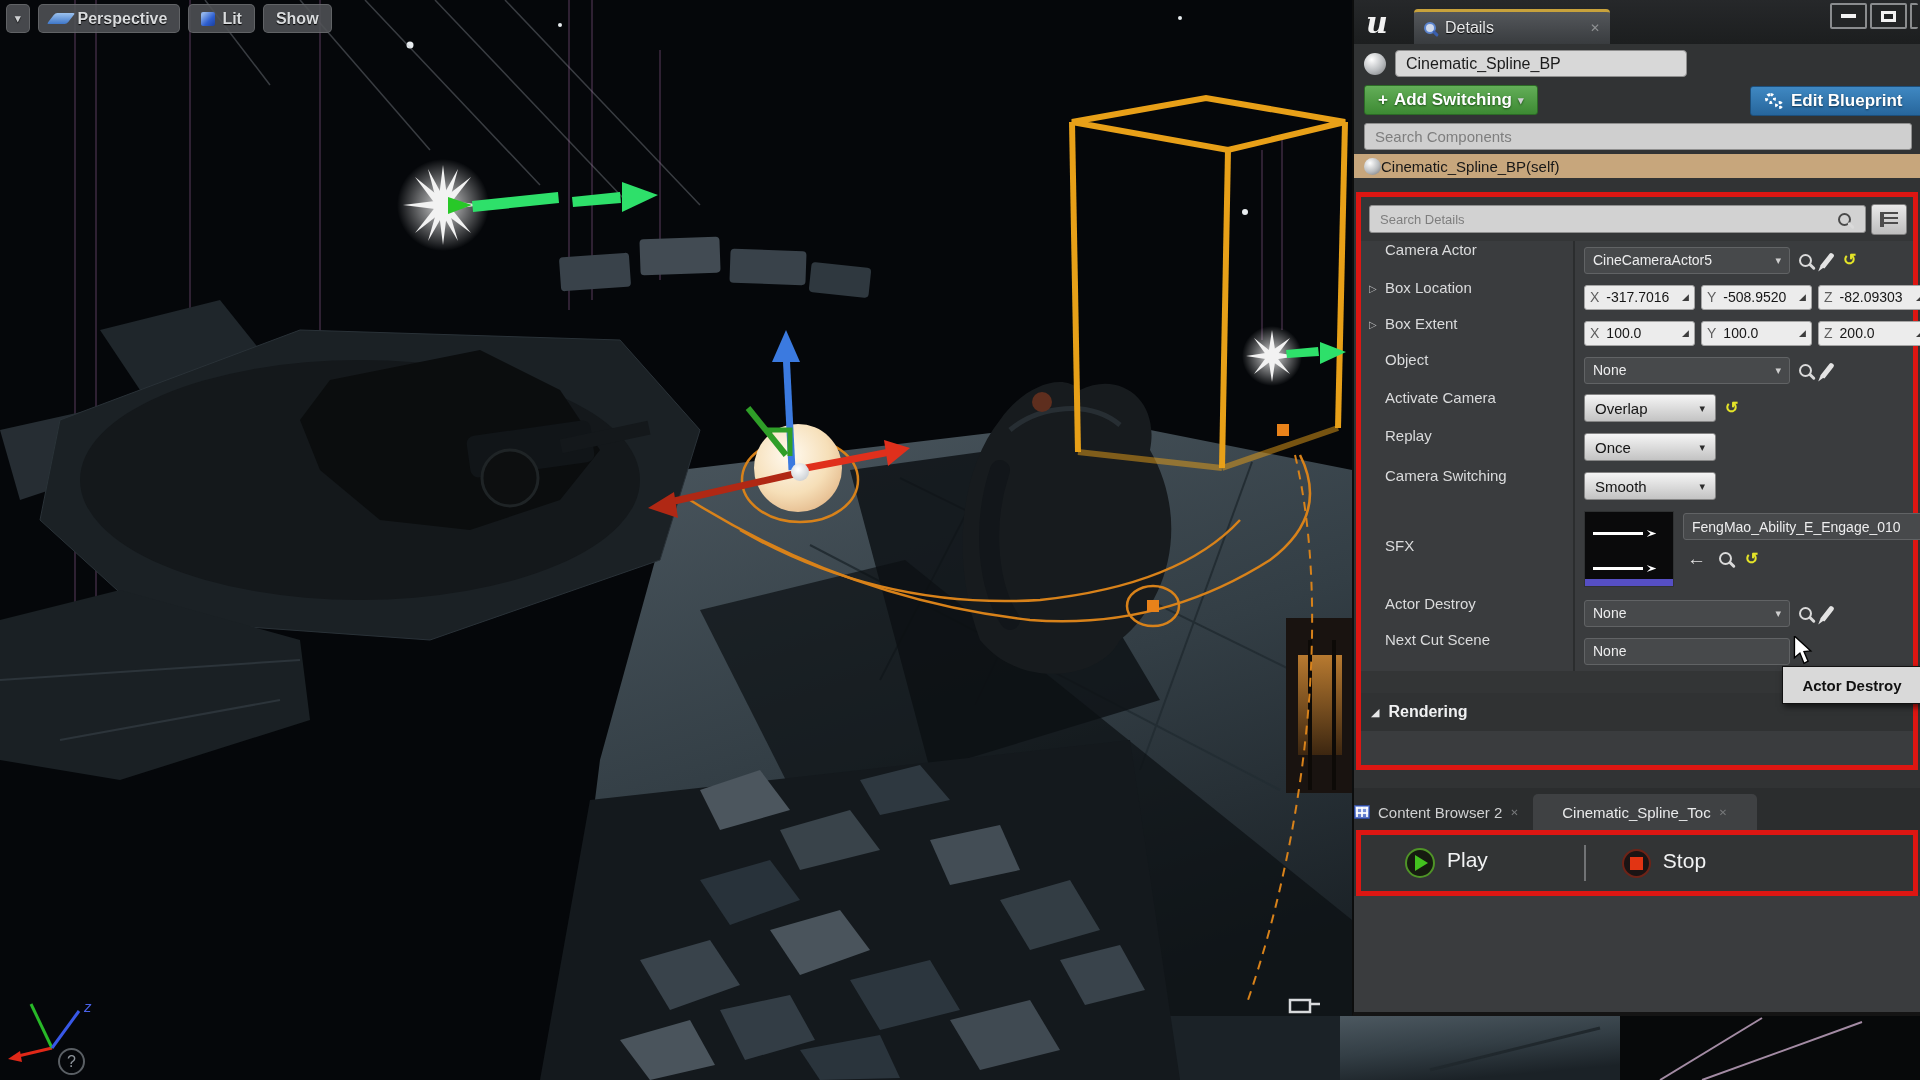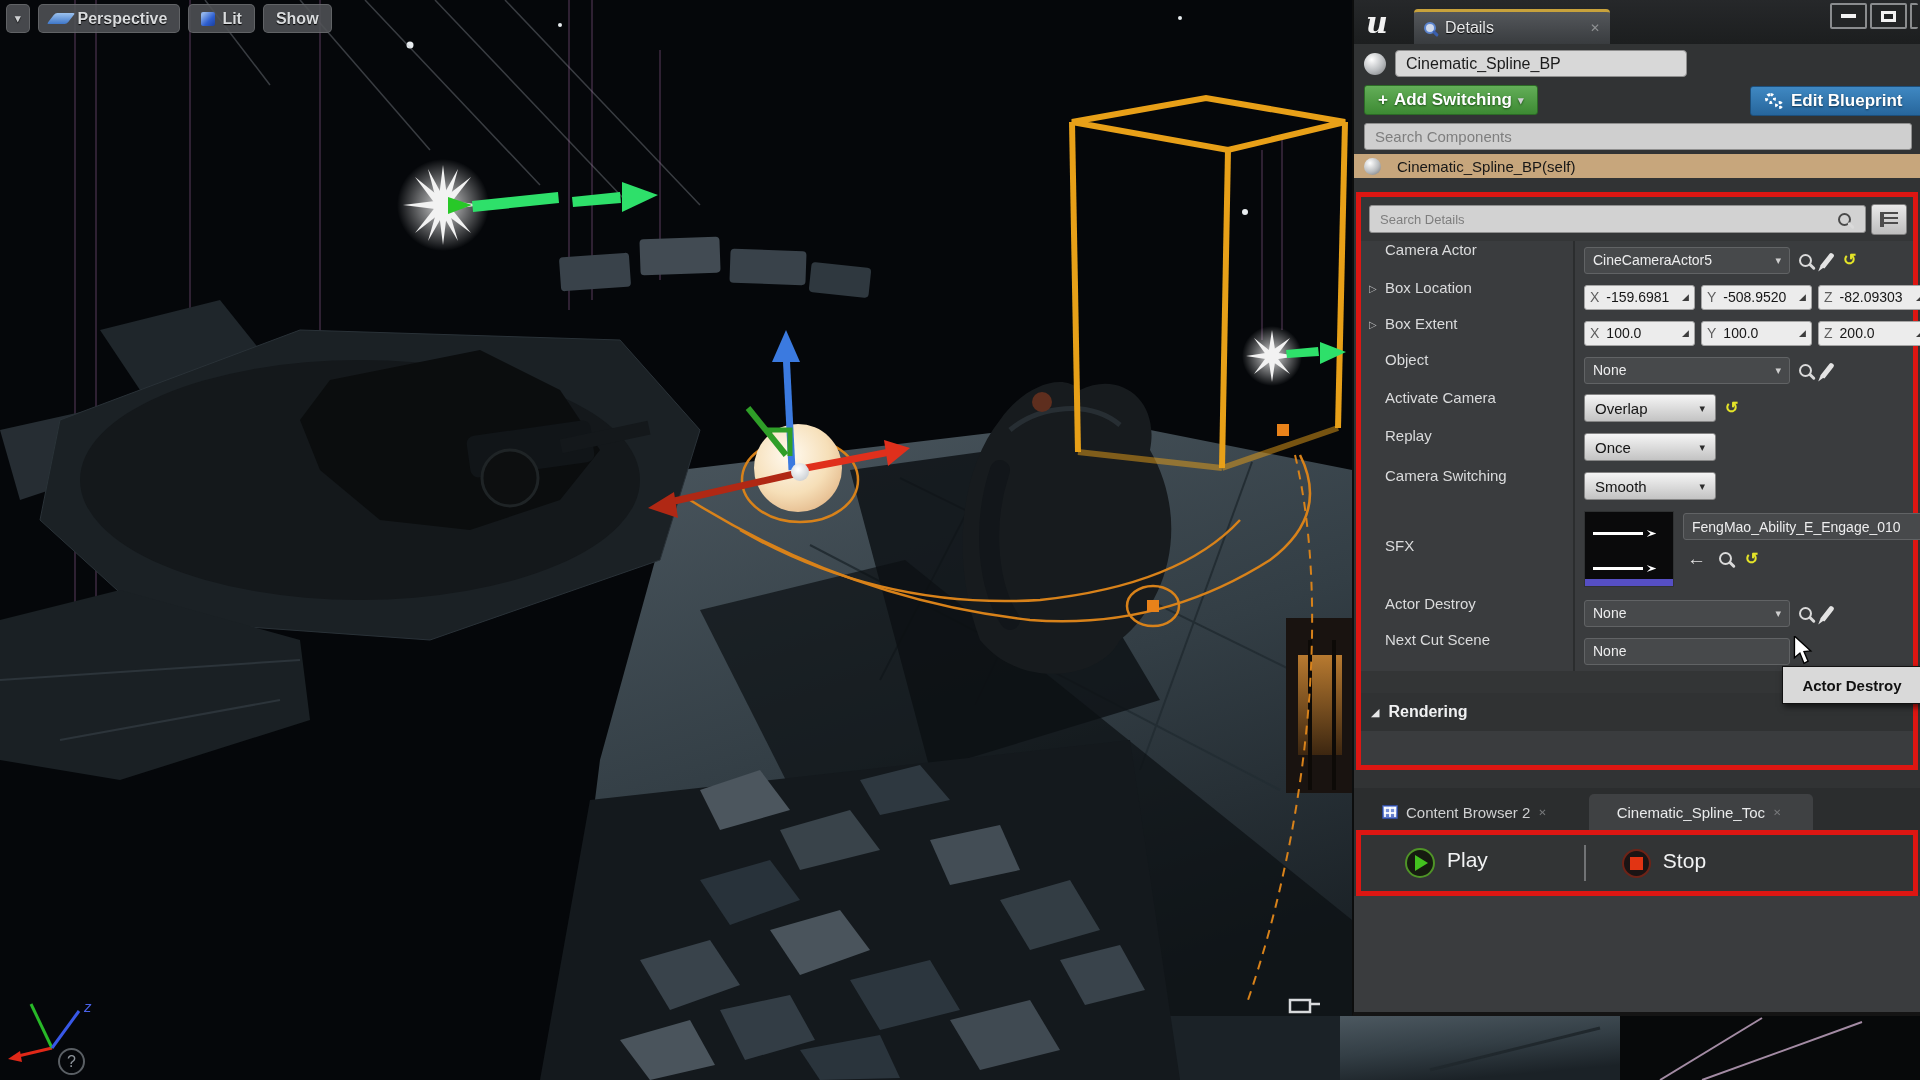--- a/index.html
+++ b/index.html
@@ -68,21 +68,21 @@
   .gears { position:relative; width:18px; height:16px; flex:none; }
   .gear { position:absolute; border:3px dotted #fff; border-radius:50%; }
   .gear.g1 { width:11px; height:11px; left:0; top:0; }
   .gear.g2 { width:8px; height:8px; right:0; bottom:0; }
 
   .searchcomp-row { padding:2px 8px 4px 10px; }
   .search-input { width:100%; height:27px; background:#cfcfcf; border:1px solid #8f8f8f; border-radius:3px;
                color:#3a3a3a; font-size:15px; padding:0 10px; font-family:"Liberation Sans",sans-serif; }
   .search-input::placeholder { color:#7e7e7e; }
 
-  .self-row { height:24px; background:#c7a67c; display:flex; align-items:center; gap:16px; padding:0 10px;
+  .self-row { height:24px; background:#c7a67c; display:flex; align-items:center; gap:0; padding:0 10px;
               color:#171717; font-size:15px; }
   .self-sphere { width:17px; height:17px; border-radius:50%;
               background:radial-gradient(circle at 35% 30%, #fff, #b9bcbf 55%, #6f7174); }
 
   
   .redbox1 { position:absolute; left:2px; top:192px; width:562px; height:578px;
              border:5px solid #dd1612; background:#3a3c3e; }
   .sd-row { height:44px; display:flex; align-items:center; gap:6px; padding:0 6px 0 8px; background:#343637; }
   .sd-input { flex:1; height:28px; background:#d2d2d2; border:1px solid #8f8f8f; border-radius:3px;
               color:#3a3a3a; font-size:13px; padding:0 30px 0 10px; font-family:"Liberation Sans",sans-serif; }
@@ -148,21 +148,21 @@
 
   
   .tooltip { position:absolute; left:428px; top:666px; width:140px; height:38px; background:#d9d9d9;
              border:1px solid #121212; box-shadow:2px 3px 6px rgba(0,0,0,.6); color:#111; font-size:15px;
              font-weight:bold; display:flex; align-items:center; justify-content:center; z-index:30; }
   .cursor { position:absolute; left:438px; top:636px; z-index:31; }
 
   
   .btabs { position:absolute; left:0; top:788px; width:100%; height:42px; background:#2b2d2e;
            display:flex; align-items:flex-end; }
-  .btab { display:flex; align-items:center; gap:8px; padding:0 28px; height:36px; font-size:15px; color:#cfd0d1; }
+  .btab { display:flex; align-items:center; gap:8px; padding:0 0; height:36px; font-size:15px; color:#cfd0d1;justify-content:center; }
   .btab.active { background:#3f4143; border-radius:5px 5px 0 0; margin-left:14px; color:#e9eaeb; width:224px; }
   .icon-cb { width:16px; height:14px; border-radius:2px;
              background:linear-gradient(#8aa2e4,#5570c4);
              box-shadow:inset 0 0 0 1px #2e4898; position:relative; flex:none; }
   .icon-cb::after { content:""; position:absolute; inset:2px;
              background:
                repeating-linear-gradient(90deg, rgba(255,255,255,.85) 0 2px, transparent 2px 5px),
                repeating-linear-gradient(rgba(255,255,255,.85) 0 2px, transparent 2px 5px); }
   .btab .tab-close { font-size:10px; color:#77797b; }
 
@@ -504,21 +504,21 @@
 
 
     <div class="prow" style="height:36px">
       <div class="plabel">
         <span class="expander">▷</span>
         <span>Box Location</span>
       </div>
       <div class="pvalue">
         <div class="numfield">
           <span class="axis">X</span>
-          <span class="nval">-159.6981</span>
+          <span class="nval">-317.7016</span>
           <span class="diag">◢</span>
         </div>
         <div class="numfield">
           <span class="axis">Y</span>
           <span class="nval">-508.9520</span>
           <span class="diag">◢</span>
         </div>
         <div class="numfield">
           <span class="axis">Z</span>
           <span class="nval">-82.09303</span>

